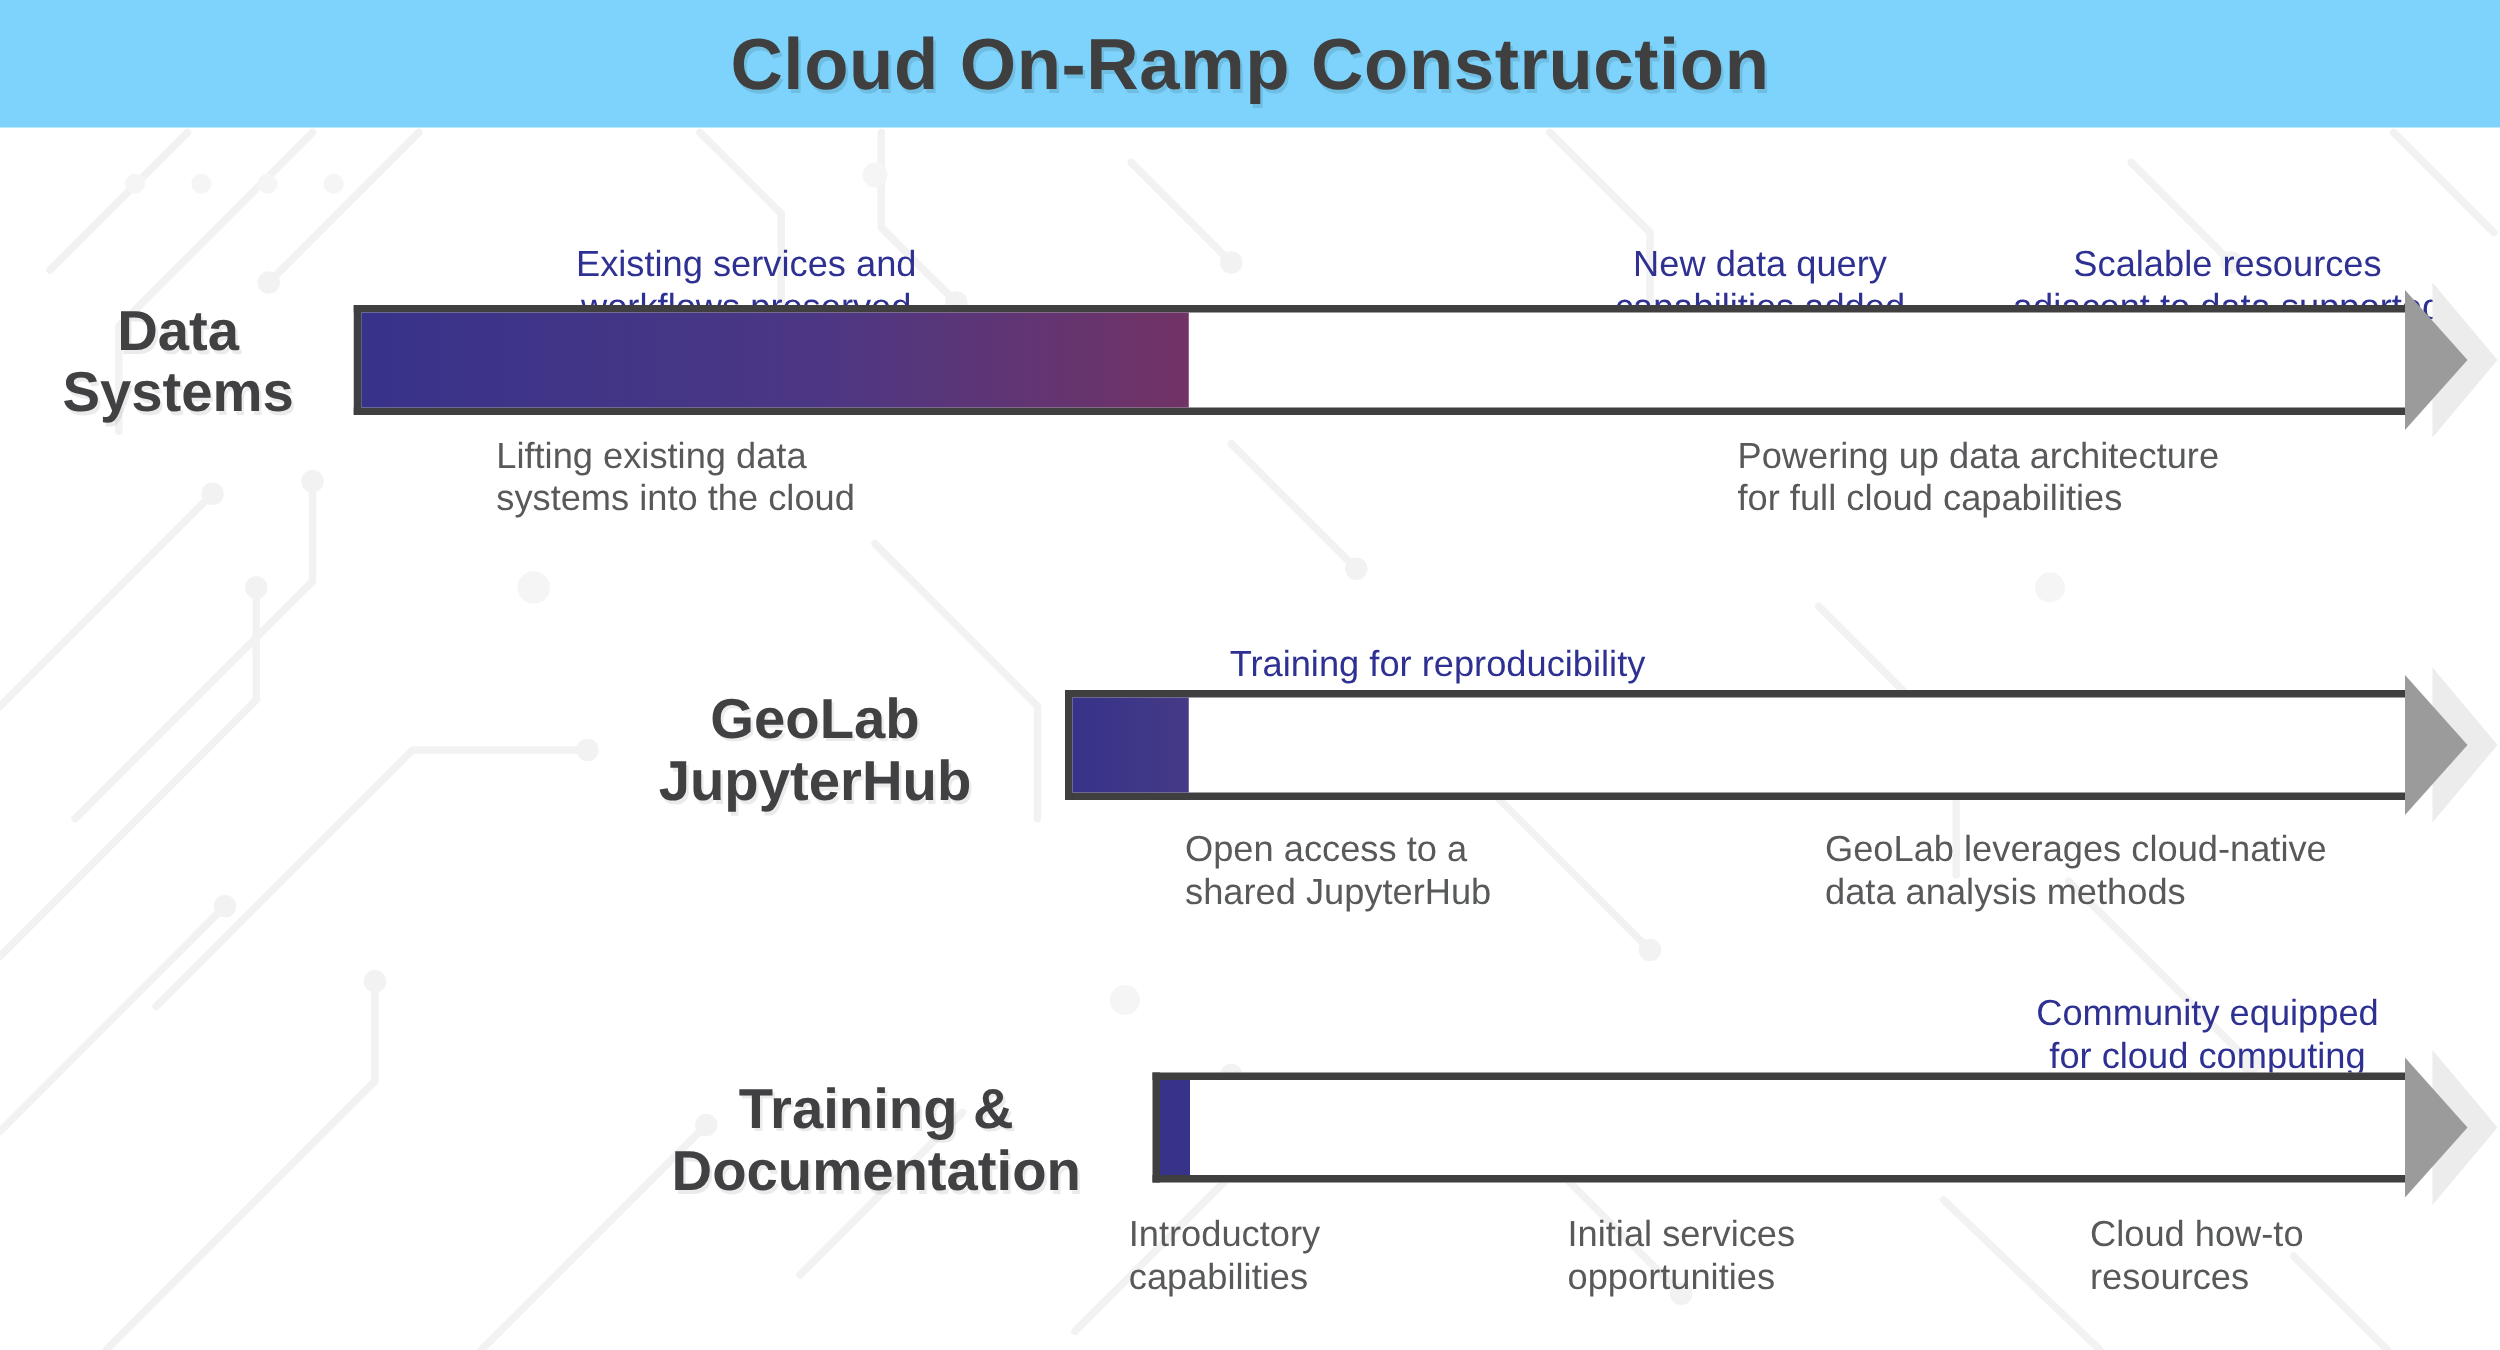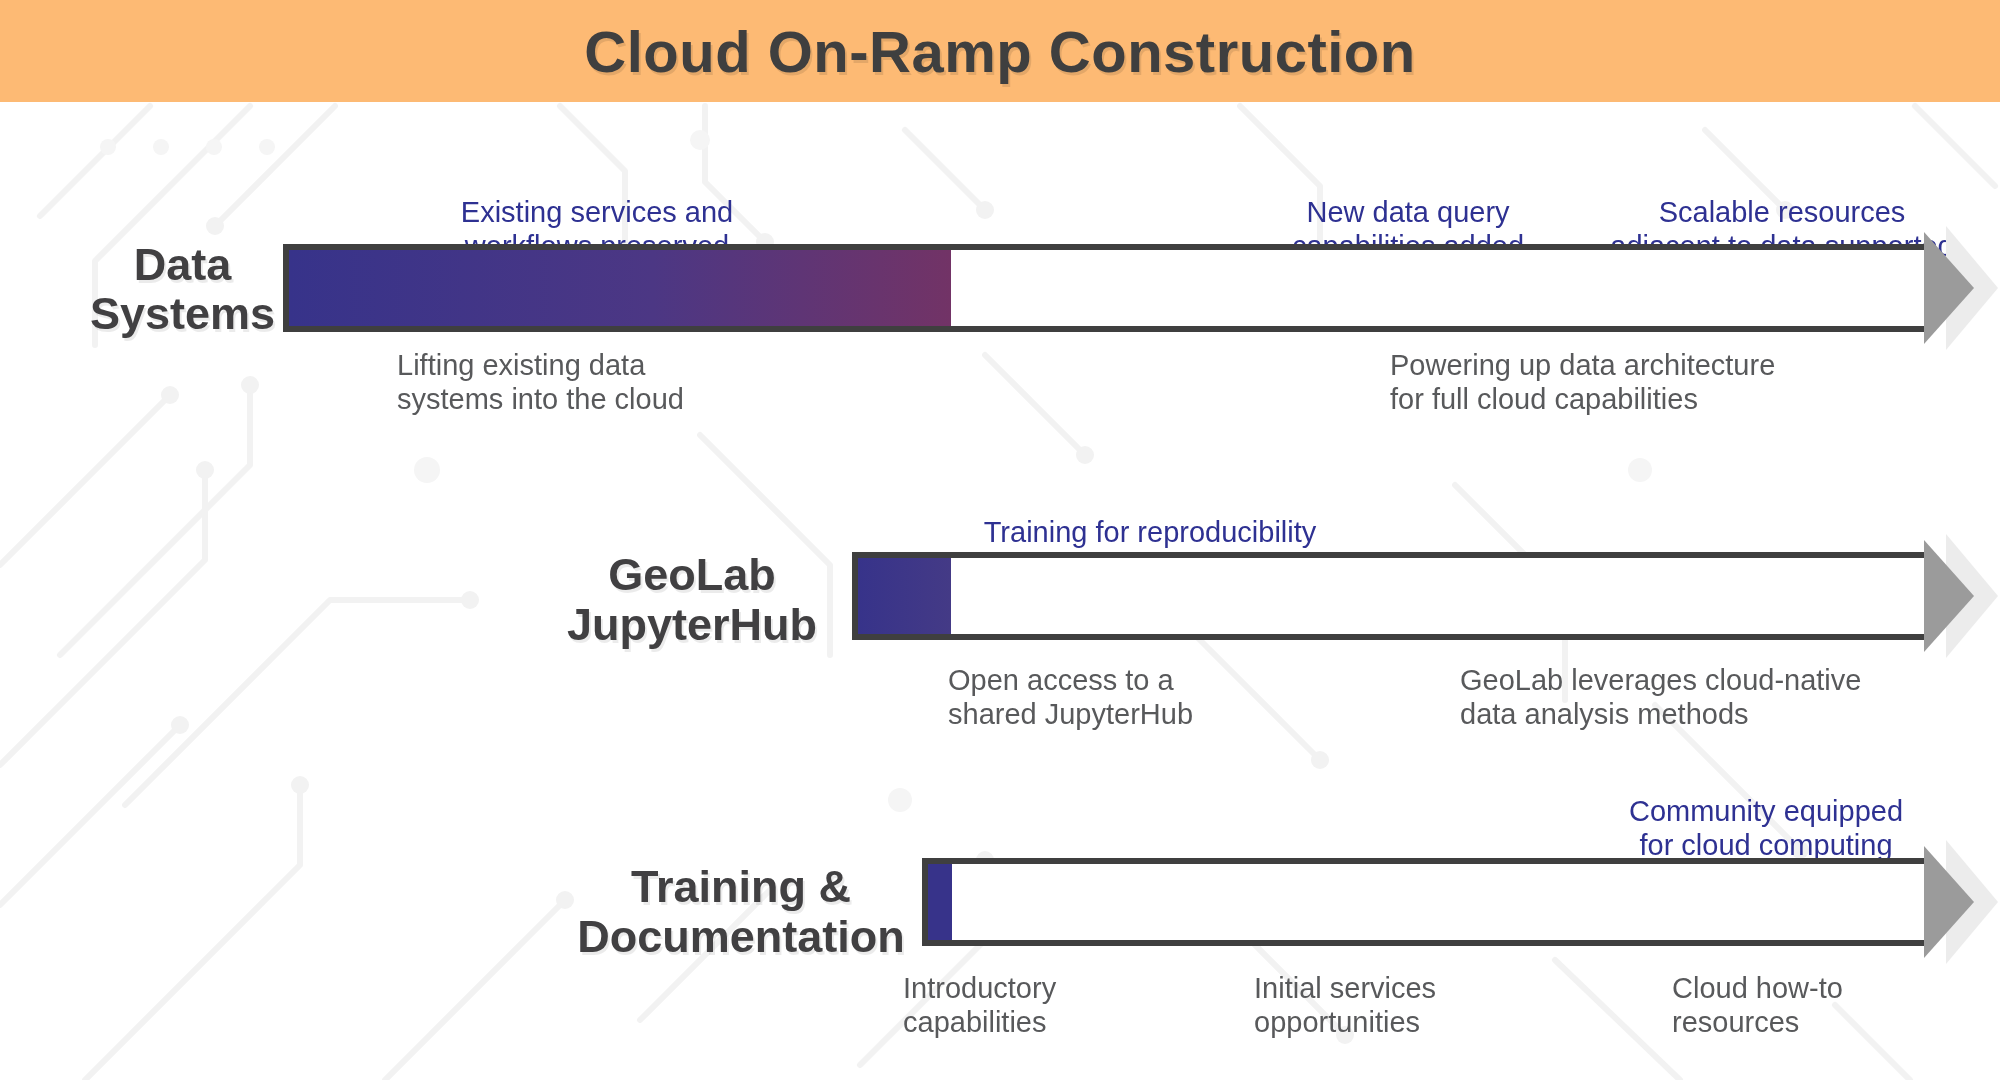--- a/index.html
+++ b/index.html
@@ -5,32 +5,31 @@
   html,body { margin:0; padding:0; background:#ffffff; }
   .canvas {
     position:relative; width:2000px; height:1080px;
     background:#ffffff; overflow:hidden;
     font-family:"Liberation Sans", sans-serif;
   }
   .bg-svg { position:absolute; left:0; top:0; width:2000px; height:1080px; }
 
   .title-band {
     position:absolute; left:0; top:0; width:2000px; height:102px;
-    background:#fdba74; display:flex; align-items:center; justify-content:center;
+    background:#7dd3fc; display:flex; align-items:center; justify-content:center;
   }
   .title {
     font-size:58px; font-weight:800; color:#3f3f3f; letter-spacing:0.5px;
     text-shadow:2px 3px 0 rgba(0,0,0,0.10);
   }
 
   .row-label {
     position:absolute; text-align:center; font-weight:700; color:#414042;
     font-size:45px; line-height:50px; white-space:pre-line;
     text-shadow:2px 3px 0 rgba(0,0,0,0.08);
-    margin-left:40px;
   }
   .blue-label {
     position:absolute; text-align:center; color:#2e3192;
     font-size:29px; line-height:34px; white-space:pre-line;margin-top:44px;
   }
   .gray-label {
     position:absolute; color:#58595b;
     font-size:29px; line-height:34px; white-space:pre-line;
   }
 

